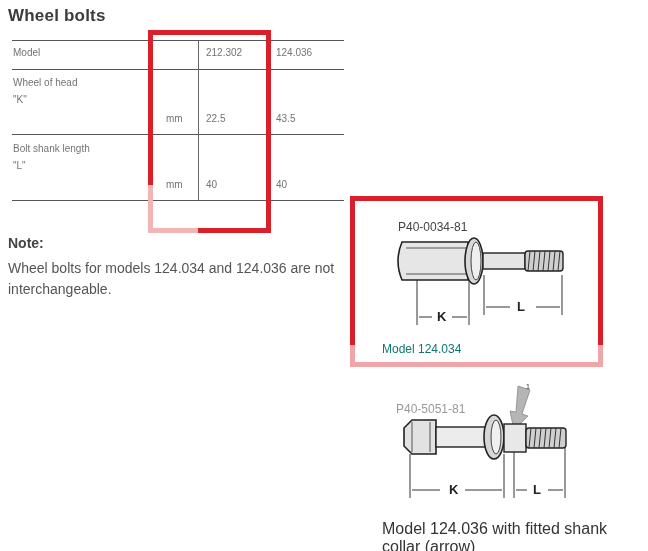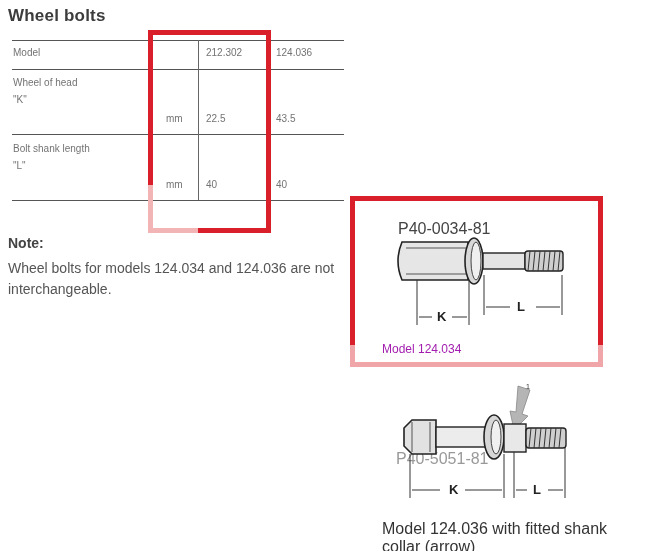--- a/index.html
+++ b/index.html
@@ -17,22 +17,22 @@
     .note-title { position: absolute; left: 8px; top: 235px; font-size: 14px; font-weight: bold; color: #444; }
     .note-body { position: absolute; left: 8px; top: 258px; font-size: 14px; line-height: 21px; color: #555; width: 340px; }
     .redbox { position: absolute; box-sizing: border-box; border: 5px solid #d9202a; }
     .redbox.b1 { left: 148px; top: 30px; width: 123px; height: 203px; }
     .redbox.b2 { left: 350px; top: 196px; width: 253px; height: 171px;
       border-bottom-color: #f0a5a8; }
     .b2-fade { position: absolute; left: 350px; top: 345px; width: 253px; height: 22px;
       background: linear-gradient(#fff0, #fff0); border-left: 5px solid #f0a5a8; border-right: 5px solid #f0a5a8; box-sizing: border-box; }
     .b1-fade { position: absolute; left: 148px; top: 185px; width: 5px; height: 48px; background: #f3b4b6; }
     .b1-fade2 { position: absolute; left: 148px; top: 228px; width: 50px; height: 5px; background: #f3b4b6; }
-    .fig-label { position: absolute; font-size: 16px; color: #444; }
-    .fig-caption { position: absolute; font-size: 12px; color: #a21caf; }
+    .fig-label { position: absolute; font-size: 12px; color: #444; }
+    .fig-caption { position: absolute; font-size: 12px; color: #0f766e; }
     .fig-caption2 { position: absolute; font-size: 16px; color: #333; }
     svg { position: absolute; overflow: visible; }
   </style>
 </head>
 <body>
 
 <div class="title">Wheel bolts</div>
 
 <div>
   <div class="hline" style="left:12px; top:40px; width:332px;"></div>
@@ -106,21 +106,21 @@
     <line x1="39" y1="87" x2="52" y2="87"></line>
     <line x1="72" y1="87" x2="87" y2="87"></line>
     <line x1="106" y1="77" x2="130" y2="77"></line>
     <line x1="156" y1="77" x2="180" y2="77"></line>
   </g>
 </svg>
 <div class="fig-label" style="left:437px; top:309px; font-size:13px; font-weight:bold; color:#222;">K</div>
 <div class="fig-label" style="left:517px; top:299px; font-size:13px; font-weight:bold; color:#222;">L</div>
 <div class="fig-caption" style="left:382px; top:342px;">Model 124.034</div>
 
-<div class="fig-label" style="left:396px; top:402px; color:#999;margin-top:48px;">P40-5051-81</div>
+<div class="fig-label" style="left:396px; top:402px; color:#999;">P40-5051-81</div>
 
 <svg style="left:390px; top:380px;" width="200" height="120" viewBox="0 0 200 120">
 
   <path d="M128 6 L140 10 L132 34 L138 36 L124 50 L120 31 L126 32 Z" fill="#b5b5b5" stroke="#888" stroke-width="0.8"></path>
 
   <path d="M14 48 L22 40 L46 40 L46 74 L22 74 L14 66 Z" fill="#e2e2e2" stroke="#222" stroke-width="1.6"></path>
   <line x1="22" y1="42" x2="22" y2="72" stroke="#555" stroke-width="1"></line>
   <line x1="40" y1="42" x2="40" y2="72" stroke="#555" stroke-width="1"></line>
 
   <rect x="46" y="47" width="56" height="20" fill="#ececec" stroke="#222" stroke-width="1.4"></rect>

